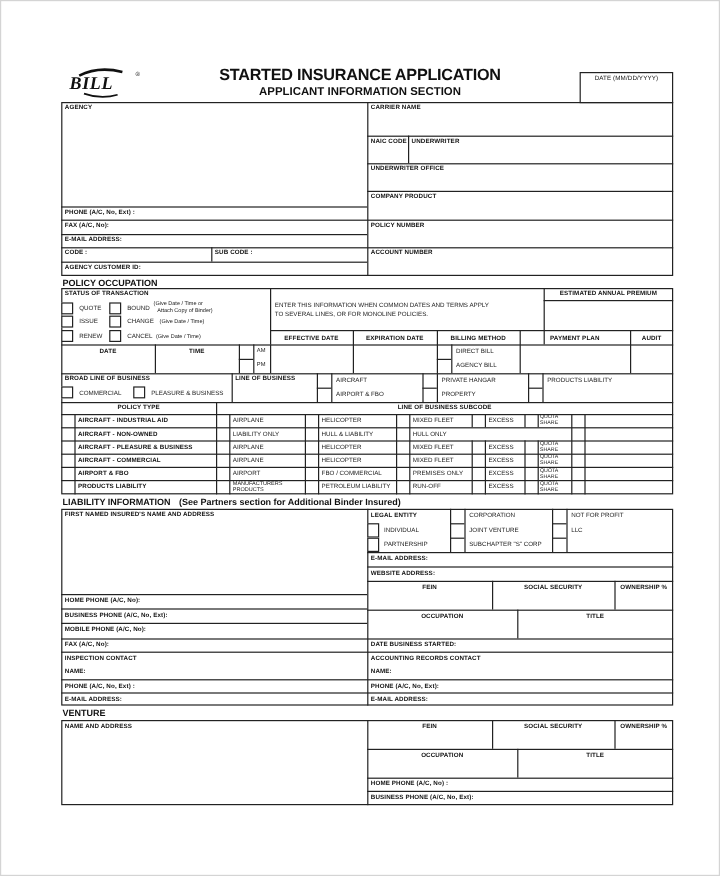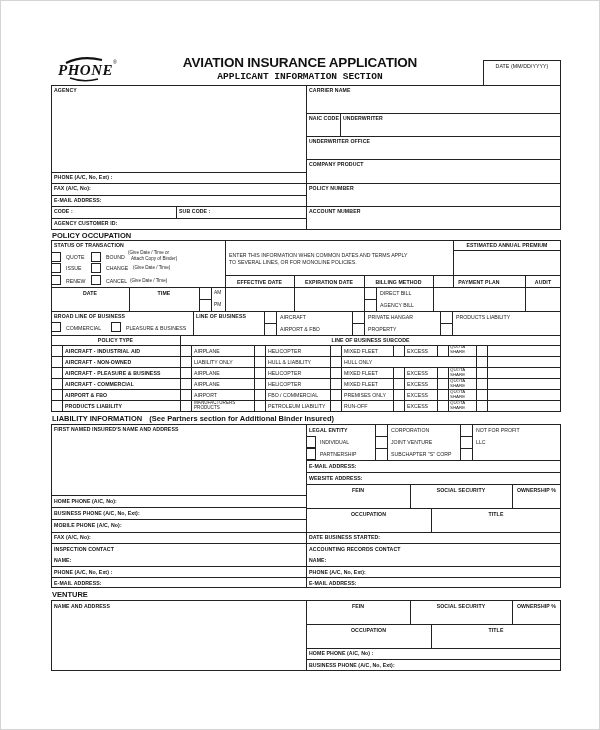--- a/index.html
+++ b/index.html
@@ -20,26 +20,26 @@
 </head>
 <body>
 
 <div class="frame"></div>
 
 <div class="abs" style="left:52px;top:54px;width:70px;height:30px;">
   <svg width="70" height="30" viewBox="0 0 70 30">
     <path d="M14 9 Q30 1 50 6" stroke="#111" stroke-width="2.2" fill="none"></path>
     <path d="M18 24 Q32 29 46 25" stroke="#111" stroke-width="1.4" fill="none"></path>
   </svg>
-  <span style="position:absolute;left:6px;top:8px;font-family:'Liberation Serif',serif;font-style:italic;font-weight:bold;font-size:15px;letter-spacing:0.5px;">PHONE</span>
+  <span style="position:absolute;left:6px;top:8px;font-family:'Liberation Serif',serif;font-style:italic;font-weight:bold;font-size:15px;letter-spacing:0.5px;">BILL</span>
   <span style="position:absolute;left:61px;top:5px;font-size:5px;">®</span>
 </div>
 
-<div class="abs ctr" style="left:150px;top:55px;width:300px;font-size:13.5px;font-weight:bold;letter-spacing:-0.2px;">AVIATION INSURANCE APPLICATION</div>
-<div class="abs ctr" style="left:150px;top:71px;width:300px;font-size:9.5px;font-weight:bold;font-family:Liberation Mono, monospace;">APPLICANT INFORMATION SECTION</div>
+<div class="abs ctr" style="left:150px;top:55px;width:300px;font-size:13.5px;font-weight:bold;letter-spacing:-0.2px;">STARTED INSURANCE APPLICATION</div>
+<div class="abs ctr" style="left:150px;top:71px;width:300px;font-size:9.5px;font-weight:bold;">APPLICANT INFORMATION SECTION</div>
 
 <div class="box" style="left:483px;top:60px;width:78px;height:26px;"></div>
 <div class="lbl ctr" style="left:483px;top:63px;width:78px;font-weight:normal;">DATE (MM/DD/YYYY)</div>
 <input class="field" style="left: 486px; top: 72px; width: 72px; height: 12px;" value="">
 
 <div class="box thick" style="left:51px;top:85px;width:510px;height:145px;"></div>
 <div class="vl" style="left:306px;top:85px;height:145px;"></div>
 
 <div class="lbl" style="left:54px;top:87px;">AGENCY</div>
 <input class="field" style="left: 54px; top: 95px; width: 250px; height: 74px;">

